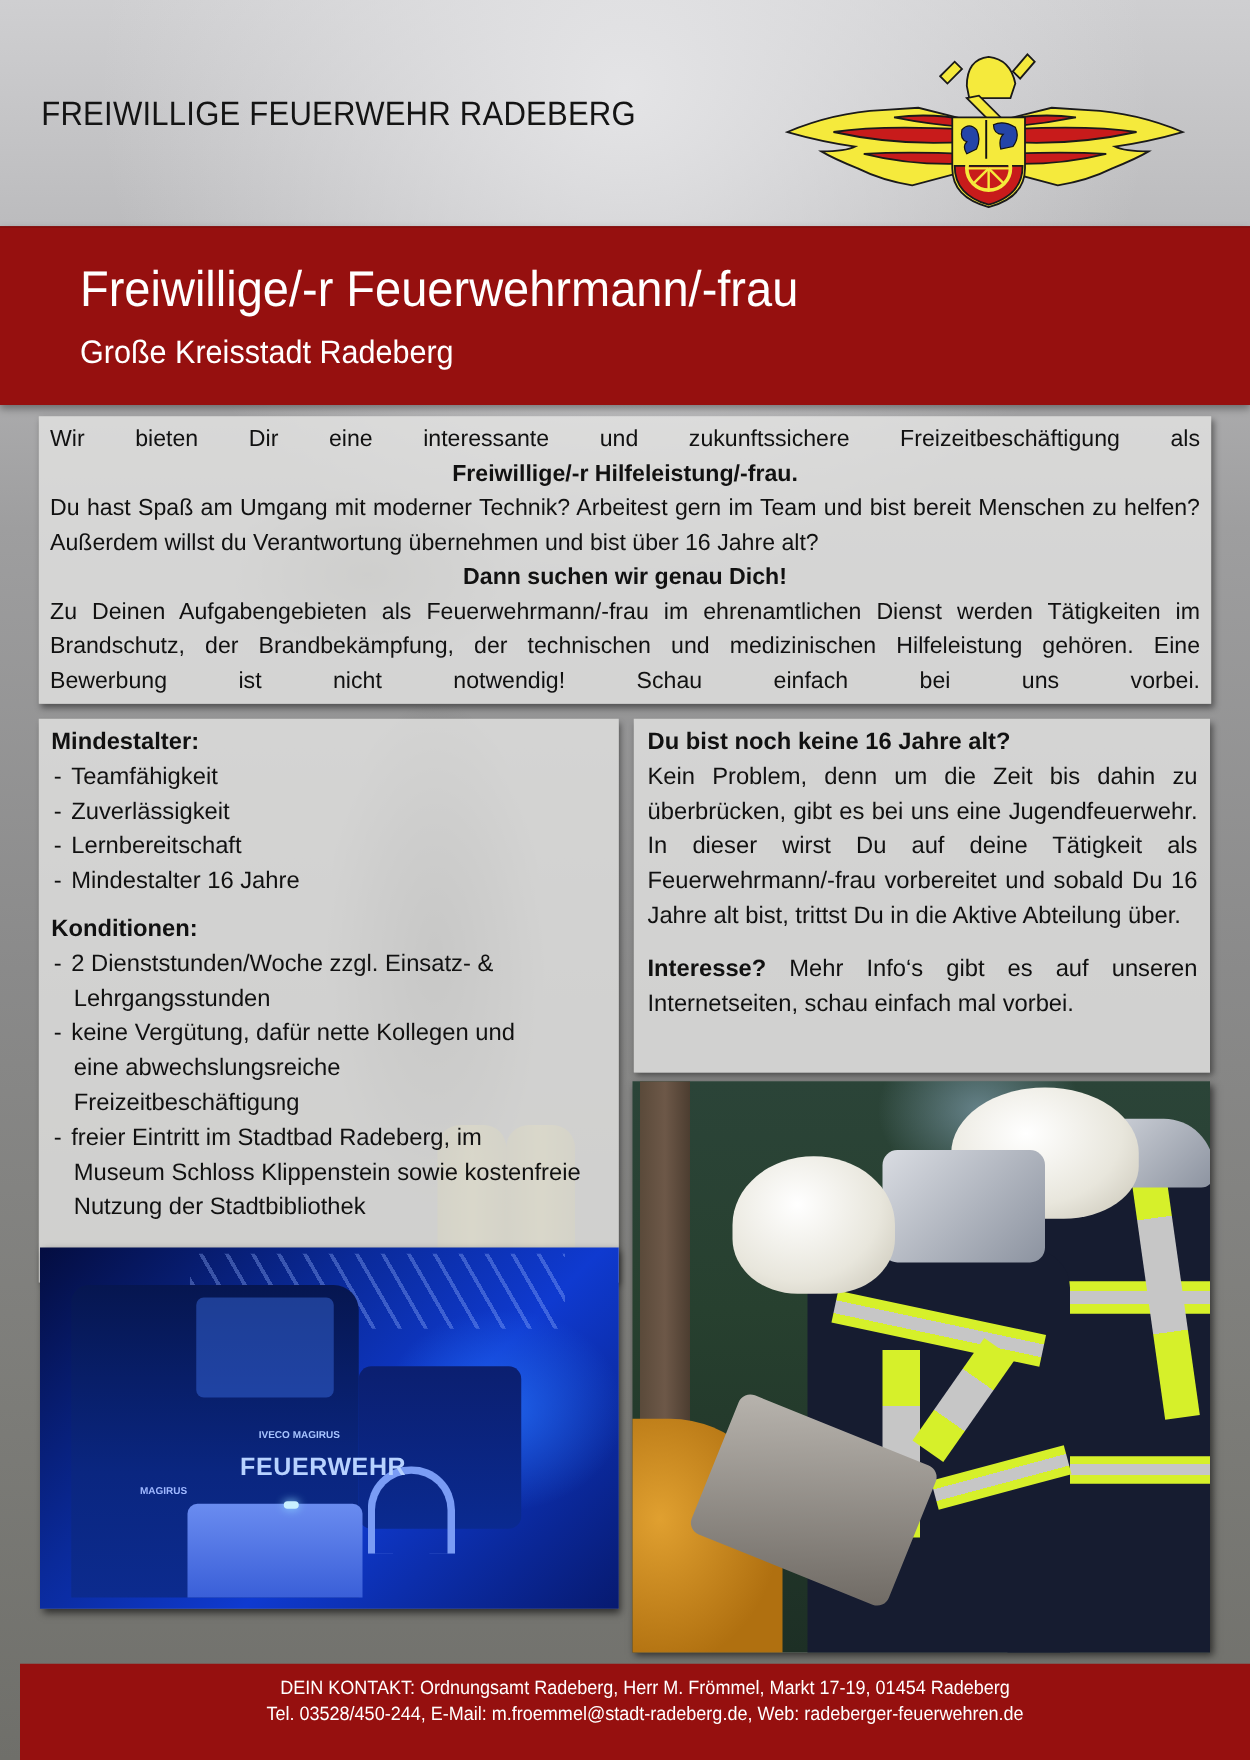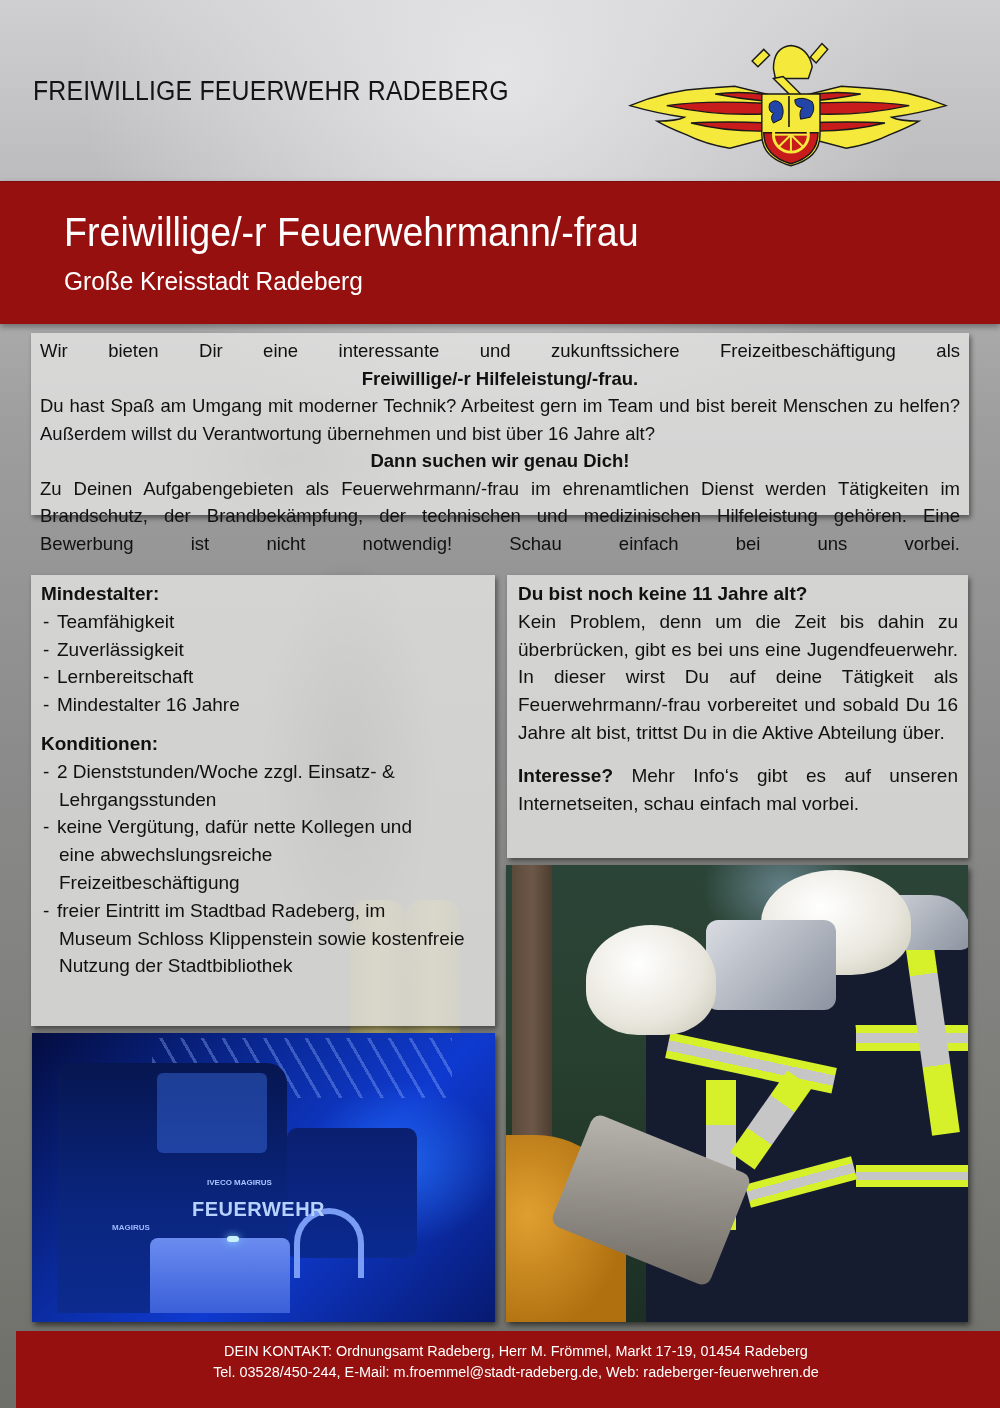--- a/index.html
+++ b/index.html
@@ -57,21 +57,21 @@
   }
 
   
   .panel {
     position: absolute;
     background: rgba(228,228,226,0.80);
     box-shadow: 2px 3px 5px rgba(0,0,0,0.45);
     font-size: 18.5px; line-height: 27.5px;
     color: #111;
   }
-  .intro { left: 31px; top: 333px; width: 938px; height: 182px; padding: 4px 9px 0 9px; }
+  .intro { left: 31px; top: 333px; width: 938px; height: 230px; padding: 4px 9px 0 9px; }
   .intro p { text-align: justify; text-align-last: justify; }
   .intro p.last-left { text-align-last: left; }
   .intro .center { text-align: center; text-align-last: center; font-weight: bold; }
 
   .left-box { left: 31px; top: 575px; width: 464px; height: 451px; padding: 5px 10px 0 10px; font-size: 19px; line-height: 27.8px; }
   .left-box h3 { font-size: 19px; font-weight: bold; }
   .left-box ul { list-style: none; }
   .left-box li { padding-left: 2px; }
   .left-box li .dash { display: inline-block; width: 14px; }
   .left-box li .cont { display: block; padding-left: 16px; }
@@ -81,21 +81,21 @@
   .right-box h3 { font-size: 19px; font-weight: bold; }
   .right-box p { text-align: justify; }
   .right-box .gap { height: 15px; }
 
   
   .photo {
     position: absolute; overflow: hidden;
     box-shadow: 2px 3px 6px rgba(0,0,0,0.6);
   }
   .photo-garage {
-    left: 32px; top: 1033px; width: 463px; height: 289px;
+    left: 32px; top: 998px; width: 463px; height: 289px;
     background:
       radial-gradient(ellipse 18% 10% at 42% 58%, rgba(120,200,255,0.7), rgba(0,0,0,0) 70%),
       radial-gradient(ellipse 30% 40% at 80% 45%, rgba(40,120,255,0.65), rgba(0,0,0,0) 70%),
       linear-gradient(135deg, #040d40 0%, #0a2a9a 35%, #0f3ad0 60%, #071a70 100%);
   }
   .truck-cab {
     position: absolute; left: 25px; top: 30px; width: 230px; height: 250px;
     background: linear-gradient(180deg, #061650 0%, #0a2680 60%, #0c2b8e 100%);
     border-radius: 14px 20px 0 0;
   }
@@ -244,21 +244,21 @@
   <div class="gap"></div>
   <h3>Konditionen:</h3>
   <ul>
     <li><span class="dash">-</span><span>2 Dienststunden/Woche zzgl. Einsatz- &amp;</span><span class="cont">Lehrgangsstunden</span></li>
     <li><span class="dash">-</span><span>keine Vergütung, dafür nette Kollegen und</span><span class="cont" style="width:290px">eine abwechslungsreiche Freizeitbeschäftigung</span></li>
     <li><span class="dash">-</span><span>freier Eintritt im Stadtbad Radeberg, im</span><span class="cont" style="width:440px">Museum Schloss Klippenstein sowie kostenfreie Nutzung der Stadtbibliothek</span></li>
   </ul>
 </div>
 
 <div class="panel right-box">
-  <h3>Du bist noch keine 11 Jahre alt?</h3>
+  <h3>Du bist noch keine 16 Jahre alt?</h3>
   <p>Kein Problem, denn um die Zeit bis dahin zu überbrücken, gibt es bei uns eine Jugendfeuerwehr. In dieser wirst Du auf deine Tätigkeit als Feuerwehrmann/-frau vorbereitet und sobald Du 16 Jahre alt bist, trittst Du in die Aktive Abteilung über.</p>
   <div class="gap"></div>
   <p><b>Interesse?</b> <span>Mehr Info‘s gibt es auf unseren Internetseiten, schau einfach mal vorbei.</span></p>
 </div>
 
 <div class="photo photo-garage">
   <div class="ladder"></div>
   <div class="truck2"></div>
   <div class="wheel-arch"></div>
   <div class="truck-cab"></div>

